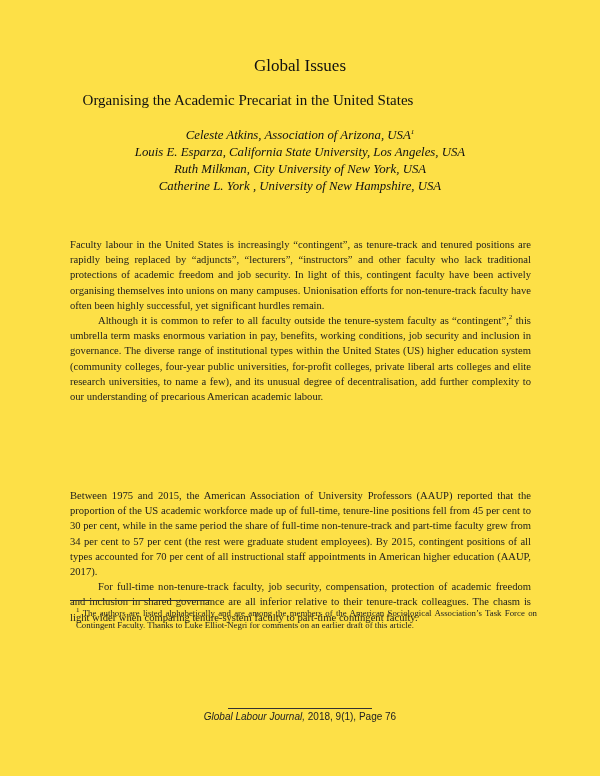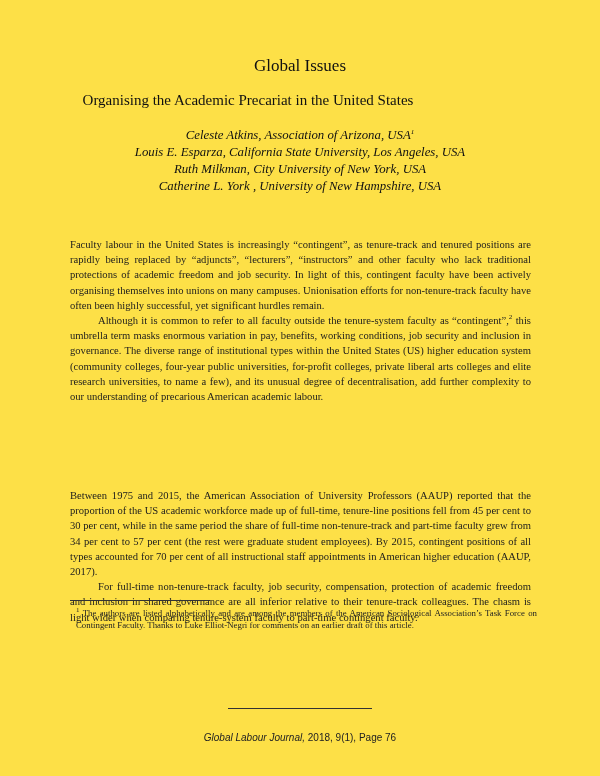--- a/index.html
+++ b/index.html
@@ -125,21 +125,20 @@
     }
     .footer {
       position: absolute;
       top: 711px;
       left: 0;
       width: 600px;
       text-align: center;
       font-family: "Liberation Sans", "DejaVu Sans", sans-serif;
       font-size: 10px;
       color: #222;
-      margin-top: 21px;
     }
     .footer .journal {
       font-style: italic;
     }
   </style>
 </head>
 <body>
 
 <div class="page">
 

